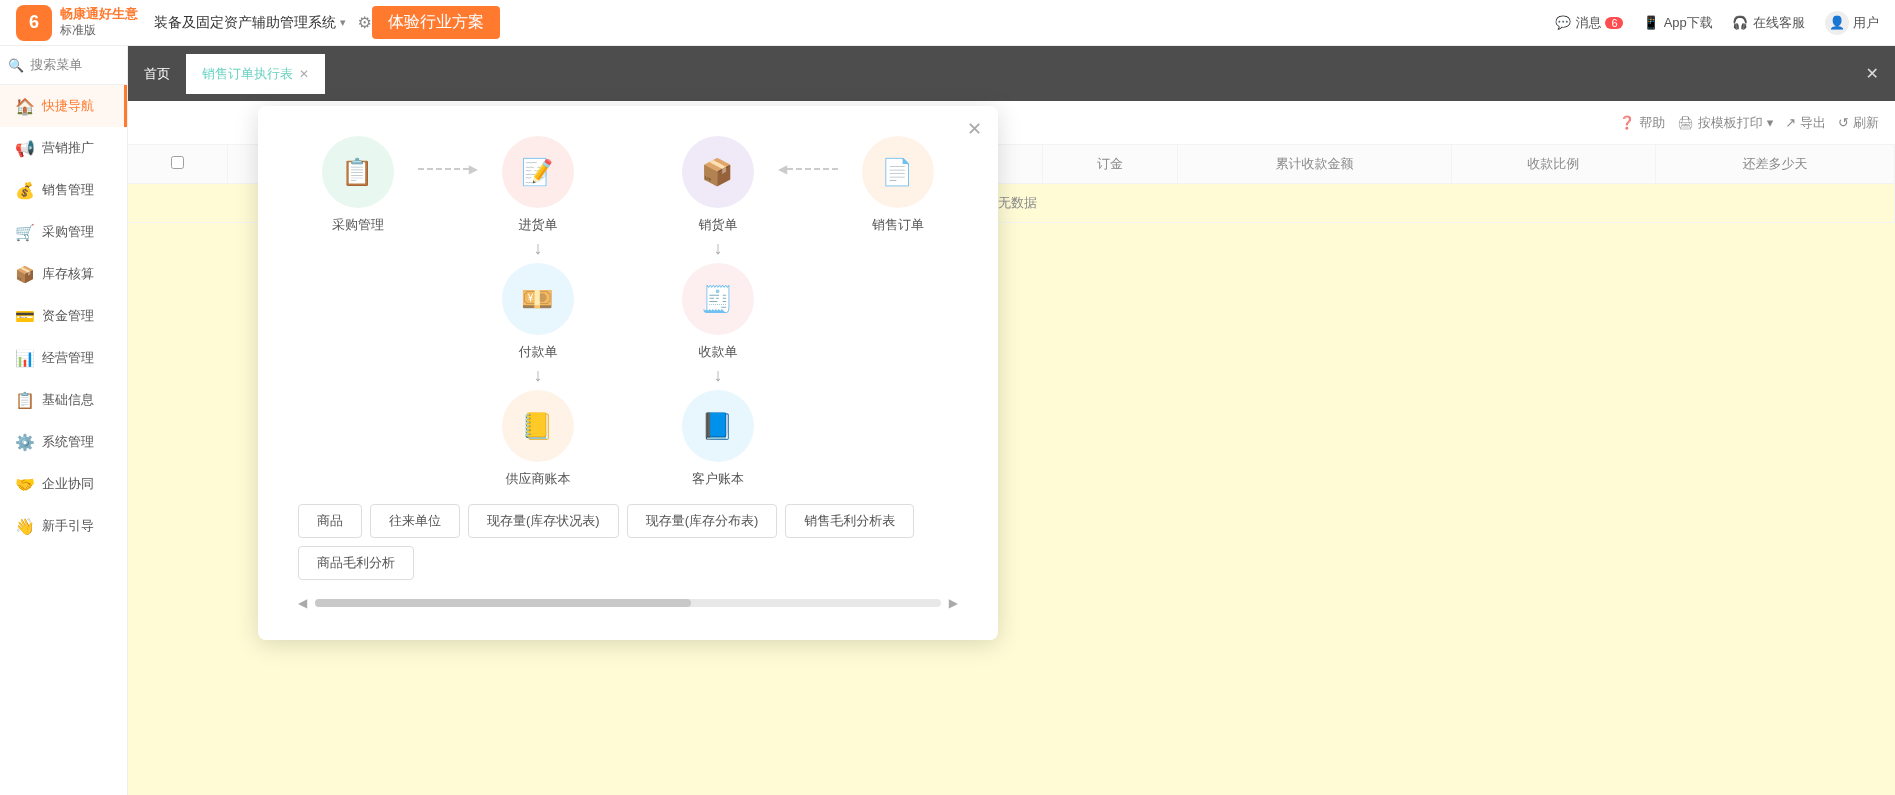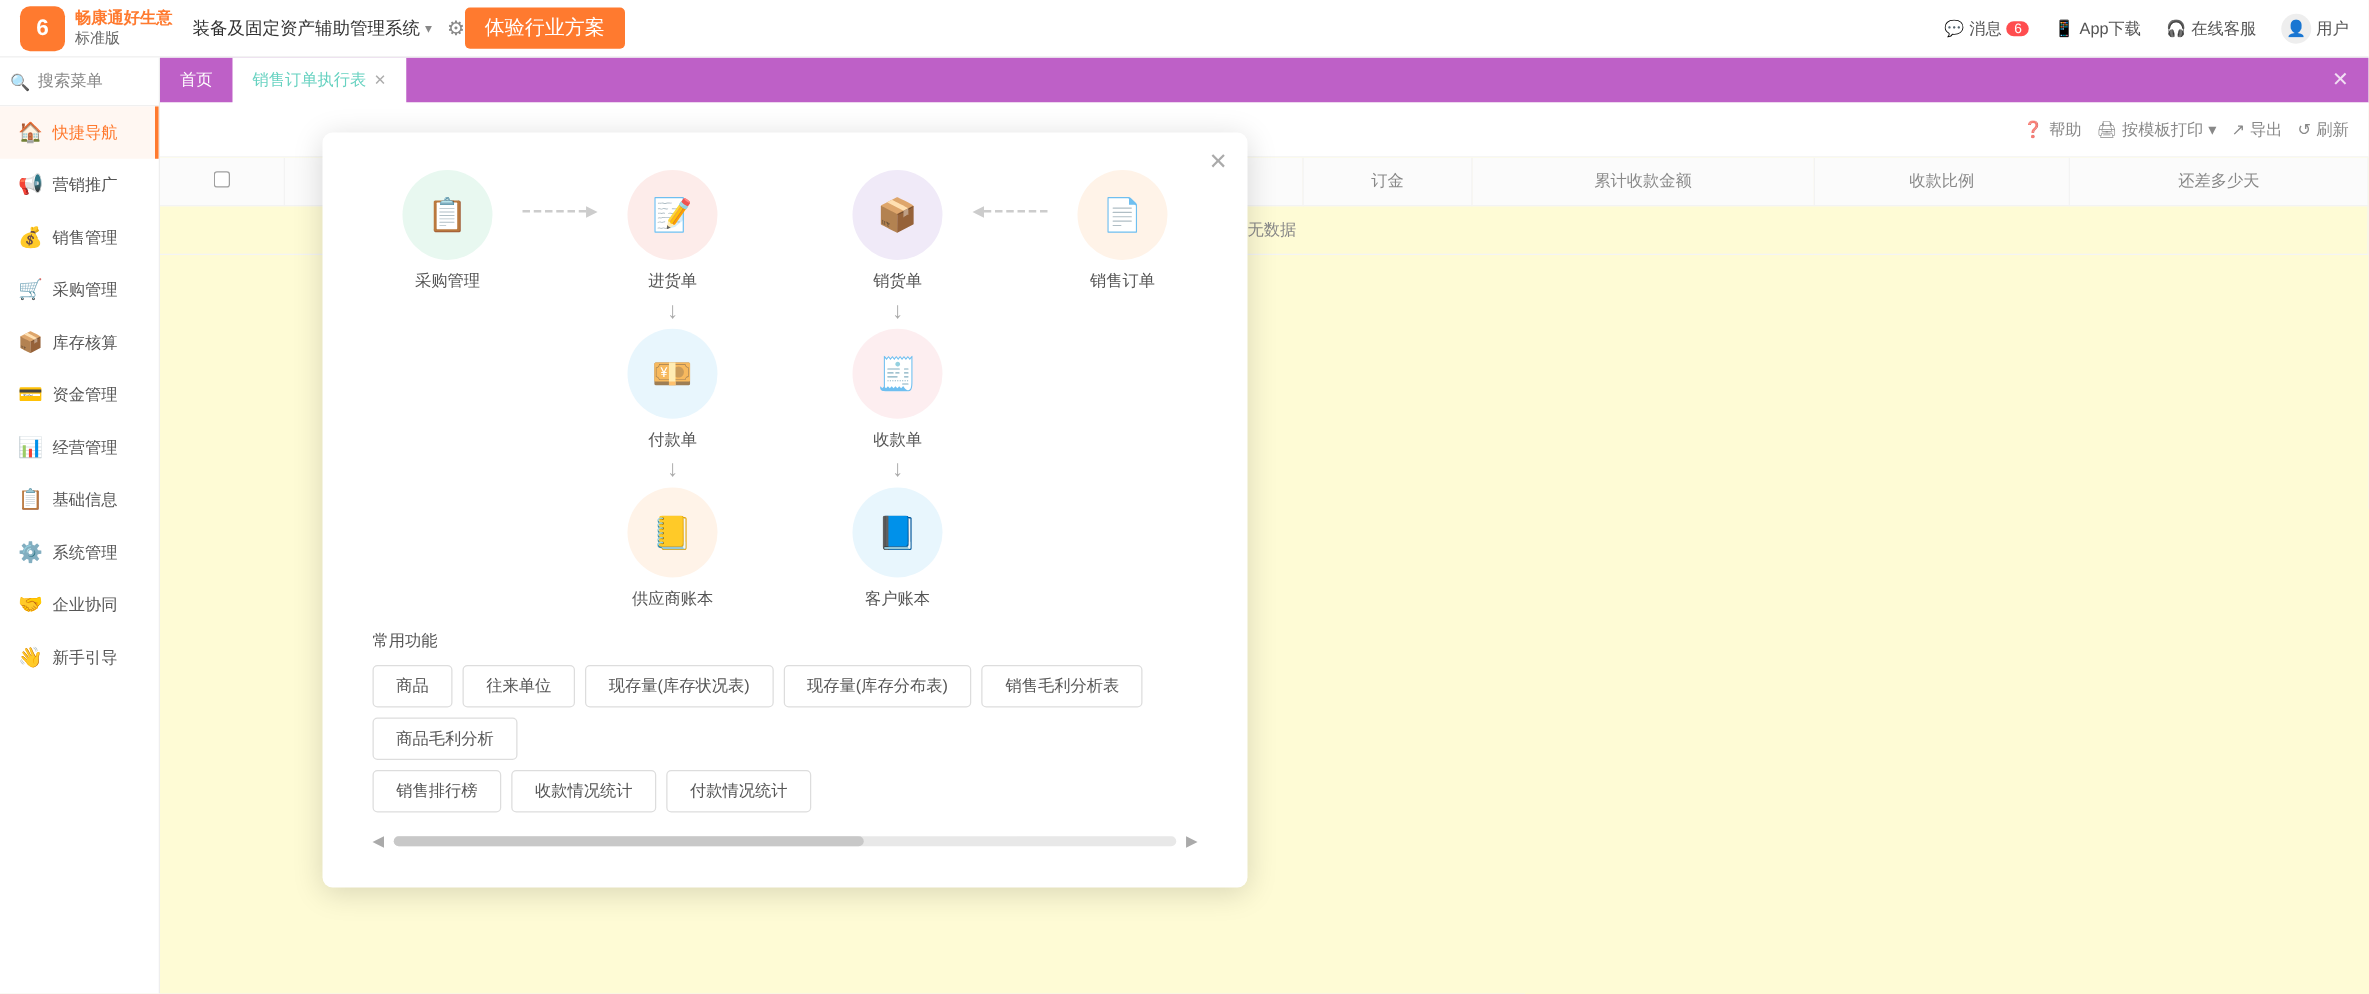--- a/index.html
+++ b/index.html
@@ -19,21 +19,21 @@
     .logo-text .brand { color: #ff7a2f; font-weight: bold; font-size: 13px; }
     .system-name { margin-left: 16px; font-size: 14px; color: #333; display: flex; align-items: center; gap: 4px; }
     .top-bar-right { margin-left: auto; display: flex; align-items: center; gap: 20px; }
     .top-bar-btn { display: flex; align-items: center; gap: 4px; color: #555; cursor: pointer; font-size: 13px; }
     .badge { background: #ff4d4f; color: white; border-radius: 10px; padding: 0 5px; font-size: 11px; min-width: 18px; text-align: center; }
     .experience-btn { background: #ff7a2f; color: white; border: none; border-radius: 4px; padding: 6px 16px; cursor: pointer; font-size: 16px; }
     .gear-btn { color: #888; cursor: pointer; font-size: 16px; margin-left: 8px; }
     .dropdown-arrow { font-size: 11px; color: #888; }
 
     
-    .tab-bar { height: 36px; background: #a21caf; display: flex; align-items: center; padding: 0 0; flex-shrink: 0; }
+    .tab-bar { height: 55px; background: #000000; display: flex; align-items: center; padding: 0 0; flex-shrink: 0; }
     .tab-item { padding: 0 16px; height: 40px; display: flex; align-items: center; cursor: pointer; color: rgba(255,255,255,0.8); font-size: 13px; gap: 6px; }
     .tab-item.active { background: #fff; color: #26bfa6; font-weight: 500; }
     .tab-close { font-size: 12px; color: #888; cursor: pointer; }
     .tab-item.home { color: #fff; }
 
     
     .sidebar-search { padding: 10px 8px; border-bottom: 1px solid #f0f0f0; }
     .sidebar-search-inner { display: flex; align-items: center; gap: 6px; color: #888; font-size: 13px; cursor: pointer; }
     .sidebar-nav { flex: 1; overflow-y: auto; }
     .sidebar-item { display: flex; align-items: center; gap: 8px; padding: 12px 16px; cursor: pointer; color: #555; font-size: 13px; }
@@ -309,34 +309,28 @@
 
             <div class="flow-col" style="width:120px;align-items:center;">
               <div class="flow-node">
                 <div class="flow-circle orange">📄</div>
                 <div class="flow-label">销售订单</div>
               </div>
             </div>
           </div>
 
           <div class="common-func">
-            <div class="common-func-title">常用功能</div>
             <div class="func-buttons">
               <button class="func-btn">商品</button>
               <button class="func-btn">往来单位</button>
               <button class="func-btn">现存量(库存状况表)</button>
               <button class="func-btn">现存量(库存分布表)</button>
               <button class="func-btn">销售毛利分析表</button>
               <button class="func-btn">商品毛利分析</button>
             </div>
-            <div class="func-buttons" style="margin-top:8px;">
-              <button class="func-btn">销售排行榜</button>
-              <button class="func-btn">收款情况统计</button>
-              <button class="func-btn">付款情况统计</button>
-            </div>
           </div>
 
           <div class="modal-scroll-bar">
             <span class="scroll-arrow">◀</span>
             <div class="scroll-track">
               <div class="scroll-thumb"></div>
             </div>
             <span class="scroll-arrow">▶</span>
           </div>
         </div>

